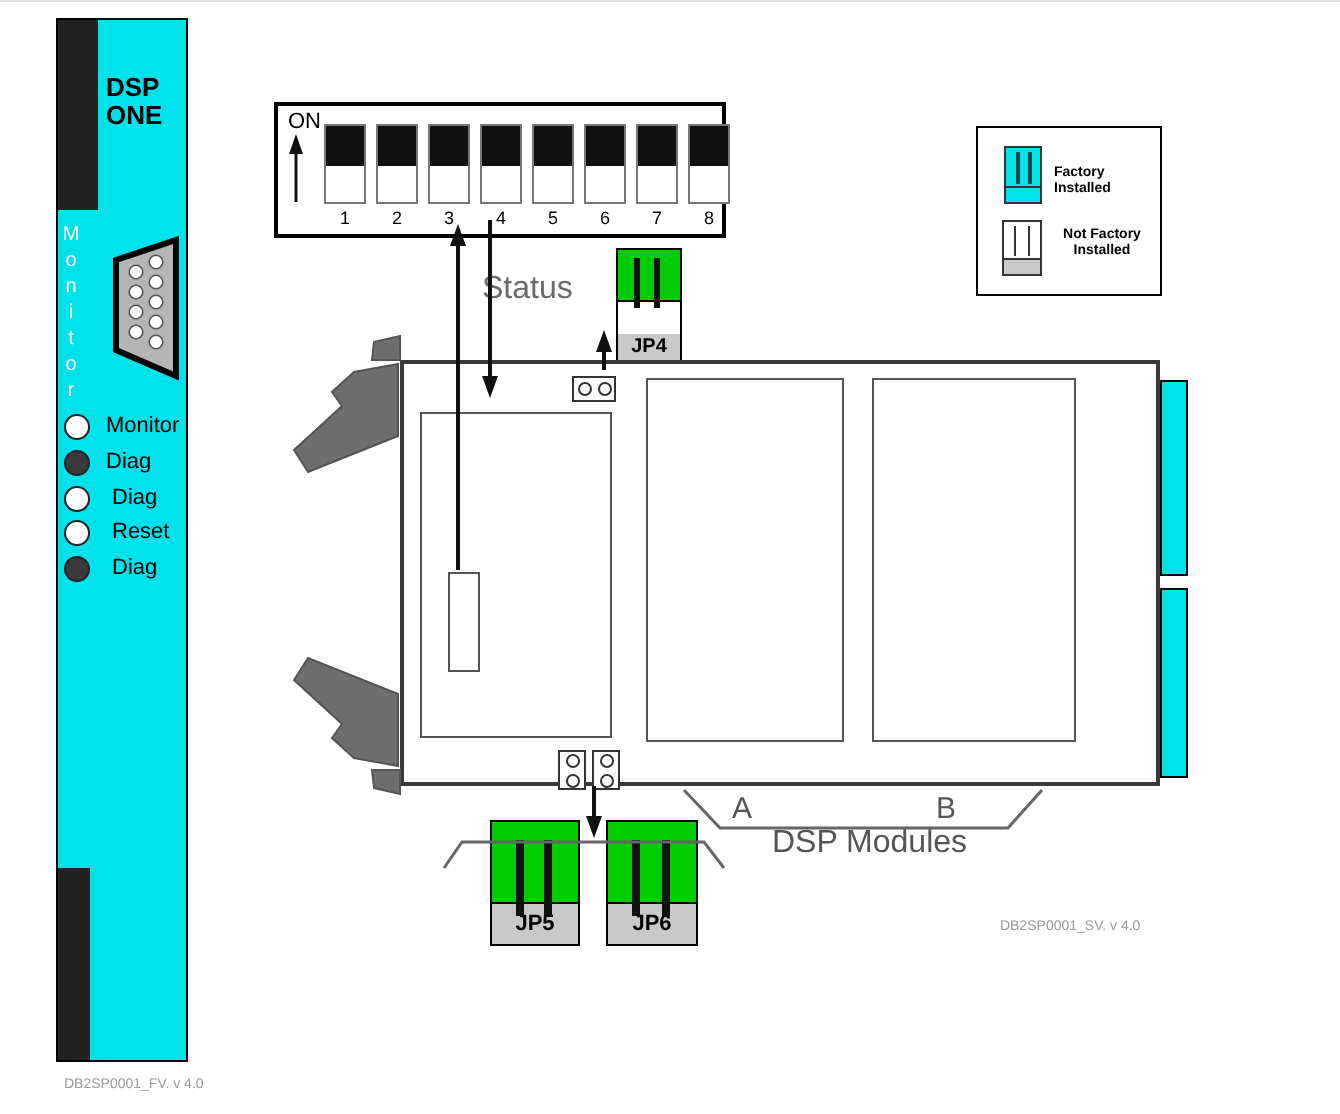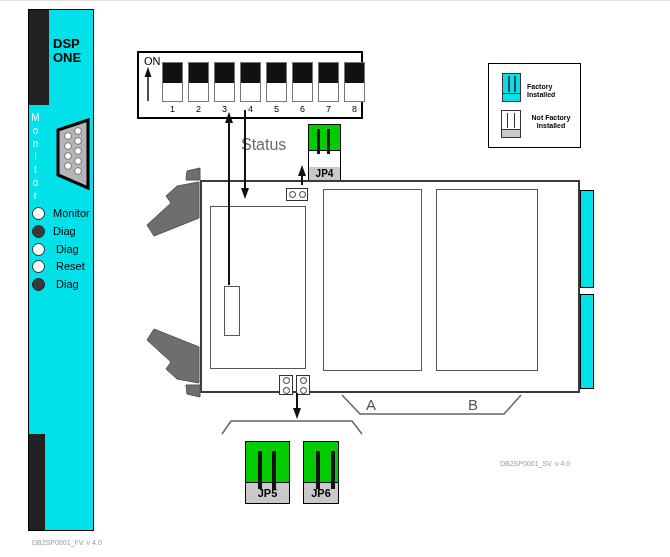--- a/index.html
+++ b/index.html
@@ -33,21 +33,21 @@
   .dip-nums{position:absolute;left:23px;top:51px;display:flex;gap:5px;}
   .dip-num{width:21px;text-align:center;font-size:9px;color:#000;}
   
   .jp-block{position:absolute;border:1px solid #000;box-sizing:border-box;}
   .jp-green{background:#00CC00;border-bottom:1px solid #000;}
   .jp-band{background:#C9C9C9;text-align:center;font-weight:bold;color:#000;}
   .pin{position:absolute;background:#111;}
   .jp4{left:308px;top:123px;width:33px;}
   .jp4 .jp-green{height:25px;}
   .jp4 .jp-band{height:13px;font-size:10px;line-height:13px;margin-top:16px;}
-  .jp56{width:45px;top:440px;}
+  .jp56{width:45px;top:409px;}
   .jp56 .jp-green{height:40px;}
   .jp56 .jp-band{height:20px;font-size:11px;line-height:20px;}
   
   .board{position:absolute;left:200px;top:179px;width:380px;height:213px;border:2px solid #3a3a3a;background:#fff;box-sizing:border-box;}
   .rect{position:absolute;border:1.5px solid #555;background:#fff;box-sizing:border-box;}
   .conn{position:absolute;border:1px solid #333;background:#fff;display:flex;align-items:center;justify-content:center;box-sizing:border-box;}
   .conn .hole{width:7px;height:7px;border:1px solid #333;border-radius:50%;background:#fff;box-sizing:border-box;}
   .conn.h{flex-direction:row;gap:3px;}
   .conn.v{flex-direction:column;gap:3px;}
   .edge-conn{position:absolute;left:580px;width:14px;background:#00E1EA;border:1px solid #000;box-sizing:border-box;}
@@ -177,21 +177,21 @@
   </div>
   <div class="edge-conn" style="top:189px;height:98px"></div>
   <div class="edge-conn" style="top:293px;height:95px"></div>
 
   <div class="jp-block jp56" style="left:245px">
     <div class="jp-green"></div>
     <div class="jp-band">JP5</div>
     <span class="pin" style="left:12px;top:9px;width:4px;height:38px"></span>
     <span class="pin" style="left:26px;top:9px;width:4px;height:38px"></span>
   </div>
-  <div class="jp-block jp56" style="left:303px;width:36px">
+  <div class="jp-block jp56" style="left:303px;width:46px">
     <div class="jp-green"></div>
     <div class="jp-band">JP6</div>
     <span class="pin" style="left:12px;top:9px;width:4px;height:38px"></span>
     <span class="pin" style="left:27px;top:9px;width:4px;height:38px"></span>
   </div>
 
   <div class="legend">
     <div class="legend-icon" style="left:13px;top:9px;width:19px;height:29px;background:#00E1EA">
       <span class="pin" style="left:5px;top:2px;width:2px;height:16px;background:#14454f"></span>
       <span class="pin" style="left:11px;top:2px;width:2px;height:16px;background:#14454f"></span>
@@ -203,20 +203,21 @@
       <span class="pin" style="left:12px;top:2px;width:1px;height:15px;background:#333"></span>
       <span class="legend-band" style="background:#C9C9C9"></span>
     </div>
     <div class="legend-text" style="left:36px;top:50px;width:52px;text-align:center;white-space:pre-line">Not Factory
 Installed</div>
   </div>
 
   <div class="note" style="left:241px;top:135px;font-size:16px">Status</div>
   <div class="note" style="left:366px;top:395px;font-size:15px;color:#555">A</div>
   <div class="note" style="left:468px;top:395px;font-size:15px;color:#555">B</div>
+  <div class="note" style="left:386px;top:412px;font-size:16px;color:#555">DSP Modules</div>
   <div class="tiny-code" style="left:500px;top:459px">DB2SP0001_SV. v 4.0</div>
 
   <svg class="overlay" width="670" height="557" viewBox="0 0 670 557">
 
     <line x1="148" y1="100" x2="148" y2="73" stroke="#111" stroke-width="1.5"></line>
     <polygon points="148,66 144.5,76 151.5,76" fill="#111"></polygon>
 
     <line x1="229" y1="284" x2="229" y2="119" stroke="#111" stroke-width="2"></line>
     <polygon points="229,111 225,122 233,122" fill="#111"></polygon>
 

